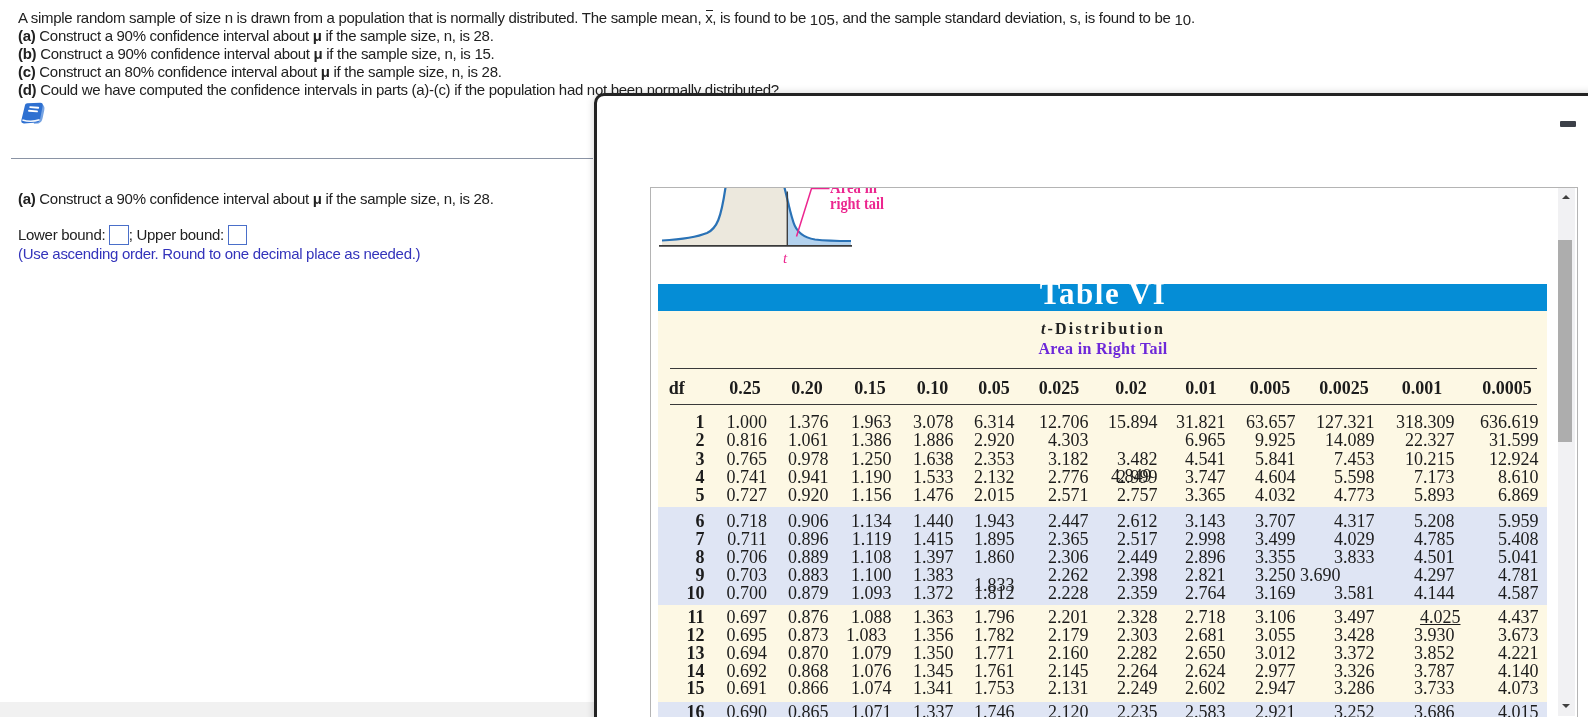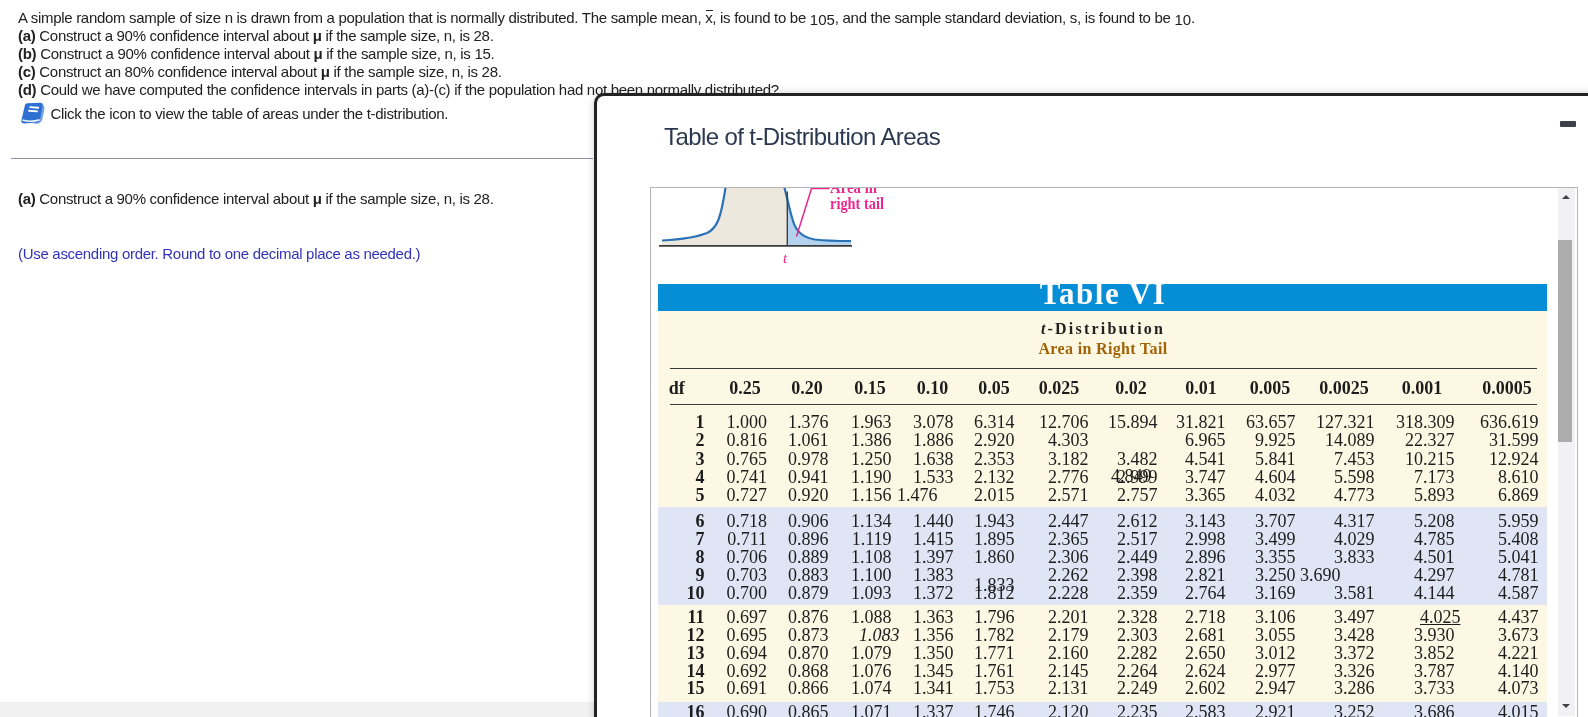--- a/index.html
+++ b/index.html
@@ -17,27 +17,26 @@
 <b>(c)</b> Construct an 80% confidence interval about <b>μ</b> if the sample size, n, is 28.<br>
 <b>(d)</b> Could we have computed the confidence intervals in parts (a)-(c) if the population had not been normally distributed?
 </div>
 <svg class="abs" style="left:18px;top:100px;" width="30" height="28" viewBox="0 0 30 28">
       <path d="M24.2,4.2 C26.6,5.8 26.8,7.8 26.2,10.4 L24.7,17.8 C24.1,20.8 23,22.6 20.5,23.4 L15.7,23.7 Z" fill="#76a3e2"></path>
       <path d="M9.4,3.3 L22.3,2.8 C24.3,2.8 25.1,3.9 24.7,5.8 L22,19.4 C21.6,21.5 20.4,22.5 18.4,22.6 L6.1,23.4 C3.9,23.5 2.9,22.3 3.4,20.1 L6.9,5.5 C7.3,4.1 8.1,3.4 9.4,3.3 Z" fill="#2e70d1"></path>
       <path d="M12.2,7.1 L20.2,7.7" stroke="#fff" stroke-width="1.9" stroke-linecap="round" fill="none"></path>
       <path d="M11,10.8 L19,11.4" stroke="#fff" stroke-width="1.9" stroke-linecap="round" fill="none"></path>
       <path d="M4.4,20 C10,21.8 16.5,21.5 21.6,19.8" stroke="#fff" stroke-width="1.6" fill="none" opacity="0.95"></path>
     </svg>
-<div class="abs t13" style="left:50.5px;top:104.5px;">Click the icon to view the table of areas under the t-distribution.</div>
 <div class="abs" style="left:11px;top:158px;width:582px;height:1px;background:#8a93a4;"></div>
 <div class="abs t13" style="left:18px;top:190px;"><b>(a)</b> Construct a 90% confidence interval about <b>μ</b> if the sample size, n, is 28.</div>
+<div class="abs t13" style="left:18px;top:224.5px;height:21px;display:flex;align-items:center;">Lower bound: <span style="display:inline-block;width:17.5px;height:18.5px;border:1px solid #4a6fc9;margin-left:4px;"></span><span>; Upper bound: </span><span style="display:inline-block;width:17.5px;height:18.5px;border:1px solid #4a6fc9;margin-left:4px;"></span></div>
 <div class="abs t13" style="left:18px;top:244.5px;color:#3333bb;">(Use ascending order. Round to one decimal place as needed.)</div>
 <div class="abs" style="left:0;top:702px;width:594px;height:15px;background:#f1f1f1;"></div>
 <div class="abs" style="left:593.5px;top:92.5px;width:1050px;height:700px;background:#fff;border:3px solid #232323;border-radius:10px 0 0 0;box-shadow:0 0 9px rgba(0,0,0,0.18);"></div>
-<div class="abs" style="left:664px;top:124.4px;font-size:24px;line-height:26px;letter-spacing:-0.6px;color:#2b3950;">Table of t-Distribution Areas</div>
 <div class="abs" style="left:1560px;top:120.5px;width:15.5px;height:6px;background:#3c4048;border-radius:1px;"></div>
 <div class="abs" style="left:649.5px;top:186.5px;width:926px;height:530px;border:1px solid #b4b4b4;background:#fff;overflow:hidden;">
 <div style="position:relative;width:924px;height:528px;">
 <svg style="position:absolute;left:0;top:0;" width="260" height="85" viewBox="0 0 260 85">
 <path d="M11,52.5 C28,51.5 45,49.5 56,45 C66,40.5 70,30 74.5,-0.5 L133.5,-0.5 C134.5,1 135.5,2.5 136,4.5 L136,57.5 L11,57.5 Z" fill="#ece8dd"></path>
 <path d="M137,4.5 C138,12 139.5,22 142.5,34.5 C145.5,44 152,49.5 164,51.5 C175,52.8 188,53 200,53 L200,57.5 L137,57.5 Z" fill="#b3d2ee"></path>
 <path d="M11,52.5 C28,51.5 45,49.5 56,45 C66,40.5 70,30 74.5,-0.5" fill="none" stroke="#2a72b6" stroke-width="2.2"></path>
 <path d="M133.5,-0.5 C135.5,8 138.5,22 142.5,34.5 C145.5,44 152,49.5 164,51.5 C175,52.8 188,53 200,53" fill="none" stroke="#2a72b6" stroke-width="2.2"></path>
 <line x1="136.3" y1="3.5" x2="136.3" y2="57.5" stroke="#3f3f3f" stroke-width="1.4"></line>
 <line x1="8" y1="57.8" x2="201" y2="57.8" stroke="#3a3a3a" stroke-width="1.7"></line>
@@ -46,21 +45,21 @@
 <text x="179" y="21" font-family="Liberation Serif,serif" font-weight="bold" font-size="17px" fill="#ec268f" textLength="54" lengthAdjust="spacingAndGlyphs">right tail</text>
 <text x="132" y="75" font-family="Liberation Serif,serif" font-style="italic" font-size="15px" fill="#ec268f">t</text>
 </svg>
 <div style="position:absolute;left:7.5px;top:96.0px;width:889px;height:27.5px;background:#058dd6;"></div>
 <div style="position:absolute;left:252.5px;top:94.10000000000002px;width:400px;text-align:center;font-family:'Liberation Serif',serif;font-weight:bold;font-size:31px;line-height:23px;letter-spacing:1.5px;color:#fff;">Table VI</div>
 <div style="position:absolute;left:7.5px;top:123.5px;width:889px;height:195.7px;background:#fdf8e4;"></div>
 <div style="position:absolute;left:7.5px;top:319.2px;width:889px;height:98.69999999999999px;background:#dfe5f4;"></div>
 <div style="position:absolute;left:7.5px;top:417.9px;width:889px;height:96.39999999999998px;background:#fdf8e4;"></div>
 <div style="position:absolute;left:7.5px;top:514.3px;width:889px;height:15.700000000000045px;background:#dfe5f4;"></div>
 <div style="position:absolute;left:252.5px;top:133.8px;width:400px;text-align:center;font-family:'Liberation Serif',serif;font-weight:bold;font-size:16px;line-height:16px;letter-spacing:2.2px;color:#222;"><i>t</i>-Distribution</div>
-<div style="position:absolute;left:252.5px;top:153.60000000000002px;width:400px;text-align:center;font-family:'Liberation Serif',serif;font-weight:bold;font-size:16px;line-height:16px;letter-spacing:0.35px;color:#a16207;">Area in Right Tail</div>
+<div style="position:absolute;left:252.5px;top:153.60000000000002px;width:400px;text-align:center;font-family:'Liberation Serif',serif;font-weight:bold;font-size:16px;line-height:16px;letter-spacing:0.35px;color:#6d28d9;">Area in Right Tail</div>
 <div style="position:absolute;left:19.5px;top:180.0px;width:867px;height:1.4px;background:#3a3a3a;"></div>
 <div style="position:absolute;left:19.5px;top:216.5px;width:867px;height:1.4px;background:#3a3a3a;"></div>
 <div style="position:absolute;left:0;top:190.1px;height:20px;font-family:'Liberation Serif',serif;font-size:18px;line-height:20px;color:#1c1c1c;">
 <span style="position:absolute;left:18.299999999999955px;font-weight:bold;">df</span>
 <span class="hcell" style="left:39.5px;">0.25</span>
 <span class="hcell" style="left:101.5px;">0.20</span>
 <span class="hcell" style="left:164.5px;">0.15</span>
 <span class="hcell" style="left:227.0px;">0.10</span>
 <span class="hcell" style="left:288.5px;">0.05</span>
 <span class="hcell" style="left:353.5px;">0.025</span>
@@ -129,21 +128,21 @@
 <span class="cell" style="left:535.0px;">4.604</span>
 <span class="cell" style="left:614.0px;">5.598</span>
 <span class="cell" style="left:694.0px;">7.173</span>
 <span class="cell" style="left:778.0px;">8.610</span>
 </div>
 <div style="position:absolute;left:0;top:297.5px;height:20px;font-family:'Liberation Serif',serif;font-size:18px;line-height:20px;color:#1c1c1c;">
 <span class="cell" style="left:-56.0px;font-weight:bold;">5</span>
 <span class="cell" style="left:6.5px;">0.727</span>
 <span class="cell" style="left:68.0px;">0.920</span>
 <span class="cell" style="left:131.0px;">1.156</span>
-<span class="cell" style="left:177px;">1.476</span>
+<span class="cell" style="left:193.0px;">1.476</span>
 <span class="cell" style="left:254.0px;">2.015</span>
 <span class="cell" style="left:328.0px;">2.571</span>
 <span class="cell" style="left:397.0px;">2.757</span>
 <span class="cell" style="left:465.0px;">3.365</span>
 <span class="cell" style="left:535.0px;">4.032</span>
 <span class="cell" style="left:614.0px;">4.773</span>
 <span class="cell" style="left:694.0px;">5.893</span>
 <span class="cell" style="left:778.0px;">6.869</span>
 </div>
 <div style="position:absolute;left:0;top:323.0px;height:20px;font-family:'Liberation Serif',serif;font-size:18px;line-height:20px;color:#1c1c1c;">
@@ -233,21 +232,21 @@
 <span class="cell" style="left:465.0px;">2.718</span>
 <span class="cell" style="left:535.0px;">3.106</span>
 <span class="cell" style="left:614.0px;">3.497</span>
 <span class="cell" style="left:700px;text-decoration:underline;">4.025</span>
 <span class="cell" style="left:778.0px;">4.437</span>
 </div>
 <div style="position:absolute;left:0;top:437.1px;height:20px;font-family:'Liberation Serif',serif;font-size:18px;line-height:20px;color:#1c1c1c;">
 <span class="cell" style="left:-56.0px;font-weight:bold;">12</span>
 <span class="cell" style="left:6.5px;">0.695</span>
 <span class="cell" style="left:68.0px;">0.873</span>
-<span class="cell" style="left:139px;font-style:italic;">1.083</span>
+<span class="cell" style="left:126px;">1.083</span>
 <span class="cell" style="left:193.0px;">1.356</span>
 <span class="cell" style="left:254.0px;">1.782</span>
 <span class="cell" style="left:328.0px;">2.179</span>
 <span class="cell" style="left:397.0px;">2.303</span>
 <span class="cell" style="left:465.0px;">2.681</span>
 <span class="cell" style="left:535.0px;">3.055</span>
 <span class="cell" style="left:614.0px;">3.428</span>
 <span class="cell" style="left:694.0px;">3.930</span>
 <span class="cell" style="left:778.0px;">3.673</span>
 </div>

